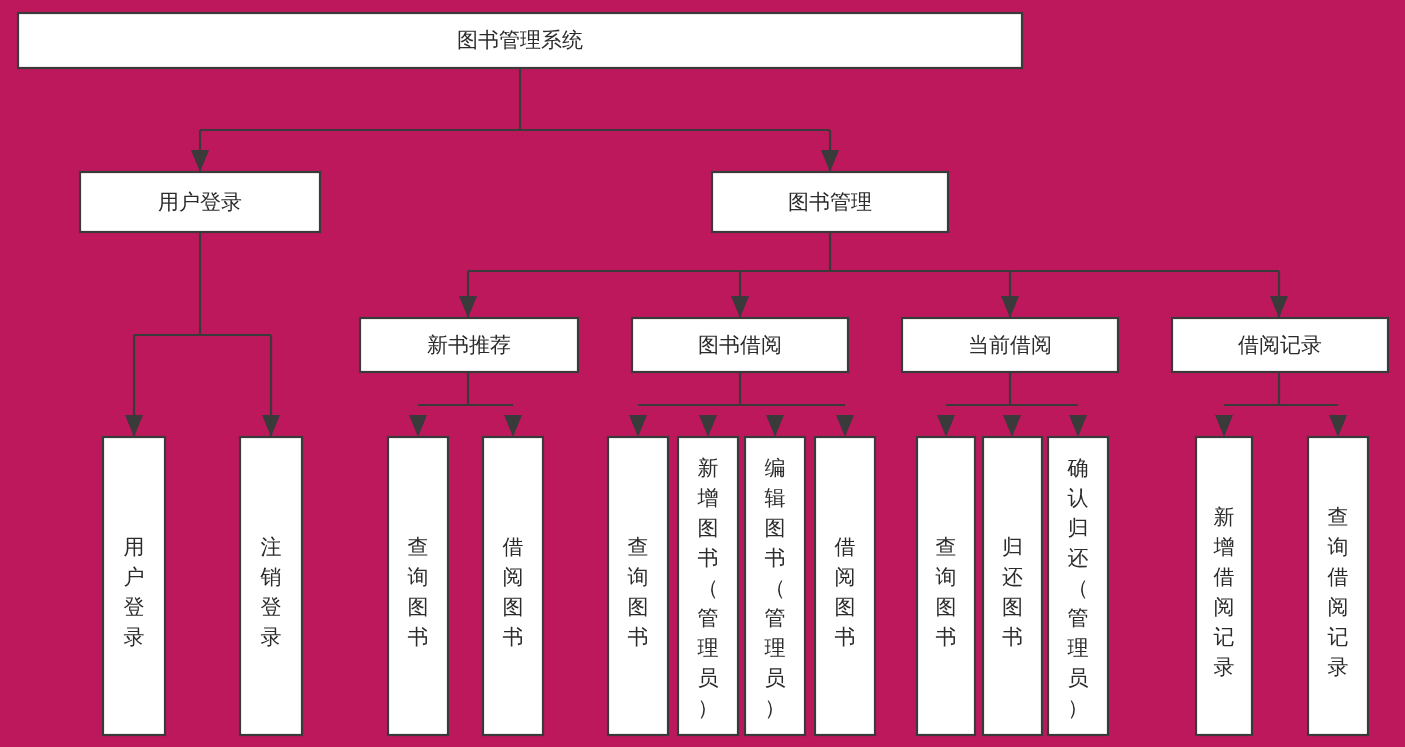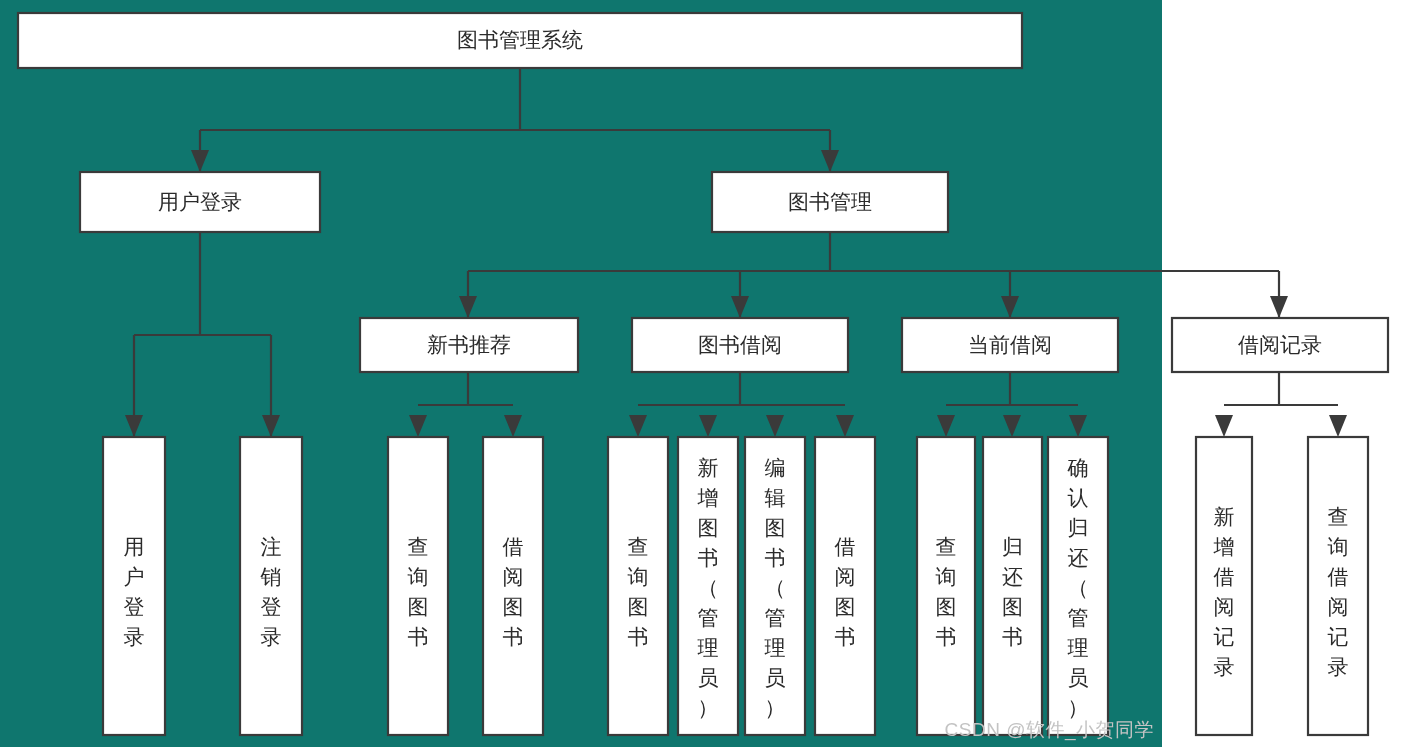--- a/index.html
+++ b/index.html
@@ -9,23 +9,23 @@
     background: #ffffff;
   }
   body {
     width: 1405px;
     height: 747px;
     font-family: "Liberation Sans", "DejaVu Sans", sans-serif;
     overflow: hidden;
   }
   #diagram-root {
     position: relative;
-    width: 1162px;
+    width: 1405px;
     height: 747px;
-    background: #0f766e;
+    background: #be185d;
   }
   svg#tree-svg {
     position: absolute;
     left: 0;
     top: 0;
     width: 1405px;
     height: 747px;
     display: block;
   }
   .node-rect {
@@ -199,14 +199,13 @@
           <rect x="1196" y="437" width="56" height="298" class="node-rect"></rect>
           <text x="1224" class="node-label-v"><tspan x="1224" y="517.6">新</tspan><tspan x="1224" y="547.6">增</tspan><tspan x="1224" y="577.6">借</tspan><tspan x="1224" y="607.6">阅</tspan><tspan x="1224" y="637.6">记</tspan><tspan x="1224" y="667.6">录</tspan></text>
         </g>
         <g>
           <rect x="1308" y="437" width="60" height="298" class="node-rect"></rect>
           <text x="1338" class="node-label-v"><tspan x="1338" y="517.6">查</tspan><tspan x="1338" y="547.6">询</tspan><tspan x="1338" y="577.6">借</tspan><tspan x="1338" y="607.6">阅</tspan><tspan x="1338" y="637.6">记</tspan><tspan x="1338" y="667.6">录</tspan></text>
         </g>
       </g>
   </svg>
 
-  <div class="watermark-text">CSDN @软件_小贺同学</div>
 </div>
 
 </body></html>

